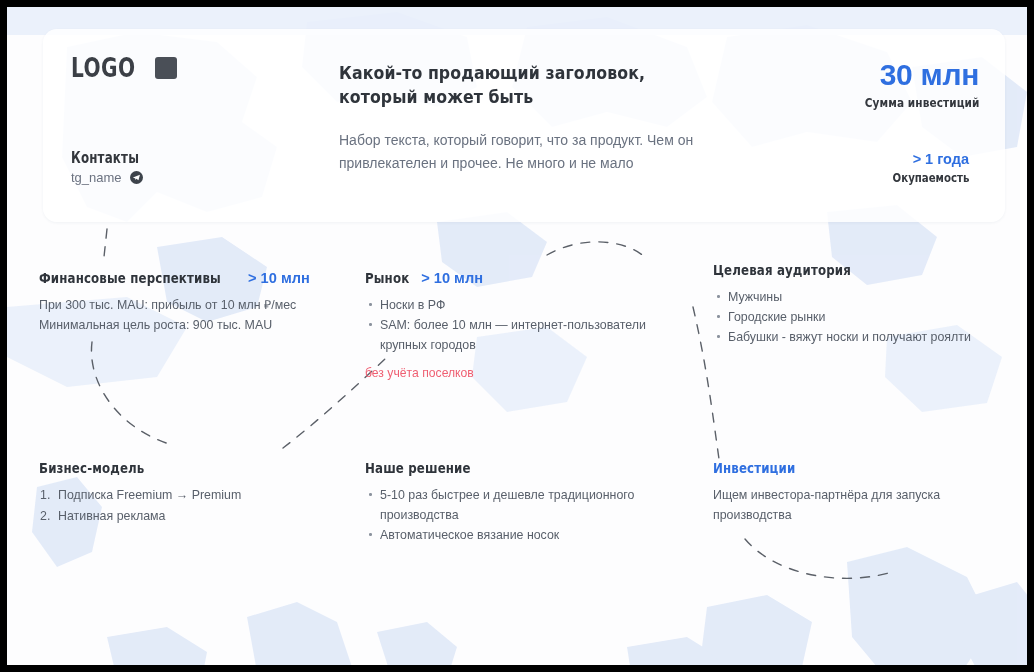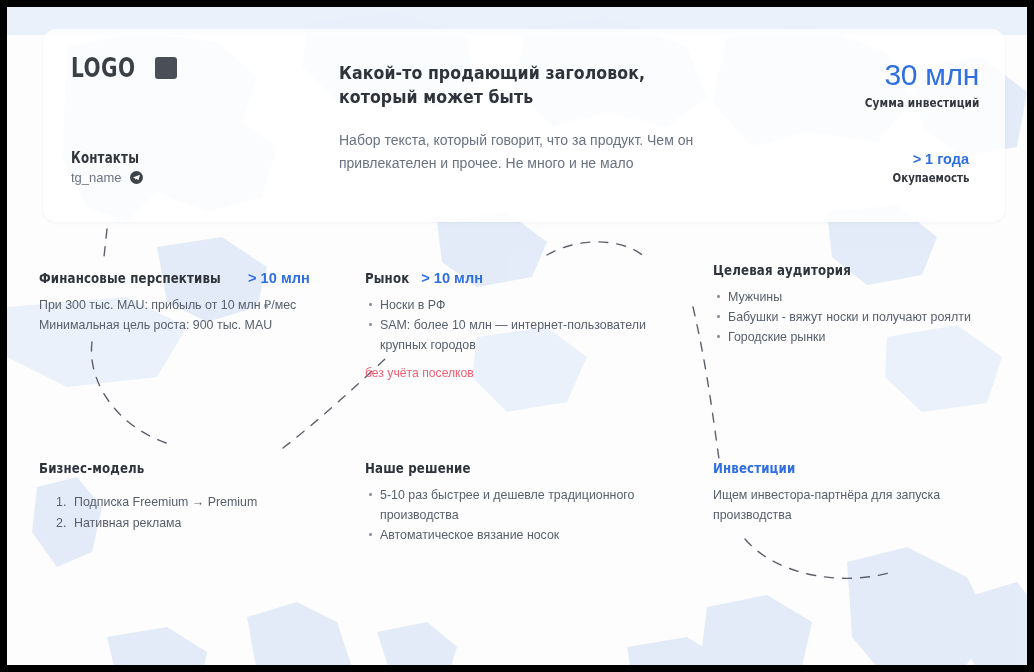--- a/index.html
+++ b/index.html
@@ -68,21 +68,21 @@
     letter-spacing:.1px;
   }
   .subcopy{
     position:absolute;left:296px;top:100px;width:360px;
     font-size:14px;line-height:1.62;color:#6a7280;
   }
   .kpi-primary{
     position:absolute;right:26px;top:30px;text-align:right;
   }
   .kpi-primary .value{
-    font-size:30px;font-weight:400;color:#2f6fe0;line-height:1.05;letter-spacing:-.3px;
+    font-size:30px;font-weight:700;color:#2f6fe0;line-height:1.05;letter-spacing:-.3px;
   }
   .kpi-primary .label{
     font-family:"Liberation Sans Narrow","DejaVu Sans Condensed","Liberation Sans",sans-serif;
     font-size:13px;font-weight:700;color:#33373d;margin-top:4px;letter-spacing:.1px;
     transform:scaleX(0.9);transform-origin:right center;
   }
   .kpi-secondary{
     position:absolute;right:36px;top:122px;text-align:right;
   }
   .kpi-secondary .value{
@@ -115,21 +115,21 @@
   }
   ul.bullets{margin:0;padding:0;list-style:none;}
   ul.bullets li{
     position:relative;padding-left:15px;
     font-size:12.4px;line-height:1.62;color:#585f6a;
   }
   ul.bullets li::before{
     content:"";position:absolute;left:4px;top:8px;
     width:2.5px;height:2.5px;border-radius:50%;background:#8c939e;
   }
-  ol.numbered{margin:16px;padding:0;list-style:none;counter-reset:n;}
+  ol.numbered{margin:0;padding:0;list-style:none;counter-reset:n;}
   ol.numbered li{
     counter-increment:n;position:relative;padding-left:19px;
     font-size:12.4px;line-height:1.66;color:#585f6a;
   }
   ol.numbered li::before{
     content:counter(n) ".";position:absolute;left:1px;top:0;
     font-size:12.4px;color:#585f6a;
   }
   .note-warn{
     margin-top:9px;font-size:12.2px;color:#ef5f72;line-height:1.5;
@@ -245,22 +245,22 @@
     <div class="note-warn">без учёта поселков</div>
   </div>
 
   <div class="section" id="sec-audience">
     <div class="sec-head">
       <span class="sec-title">Целевая аудитория</span>
       <span class="sec-metric"></span>
     </div>
     <ul class="bullets">
       <li>Мужчины</li>
+      <li>Городские рынки</li>
       <li>Бабушки - вяжут носки и получают роялти</li>
-      <li>Городские рынки</li>
     </ul>
   </div>
 
   <div class="section" id="sec-business">
     <div class="sec-head">
       <span class="sec-title">Бизнес-модель</span>
       <span class="sec-metric"></span>
     </div>
     <ol class="numbered">
       <li>Подписка Freemium → Premium</li>

